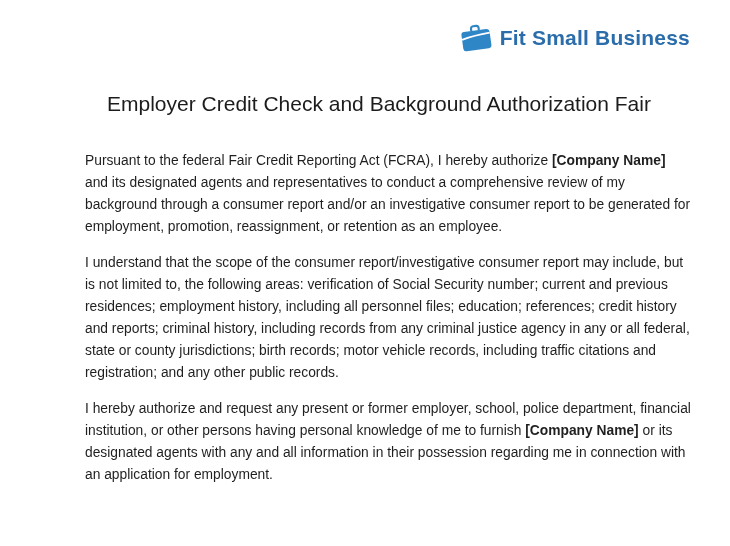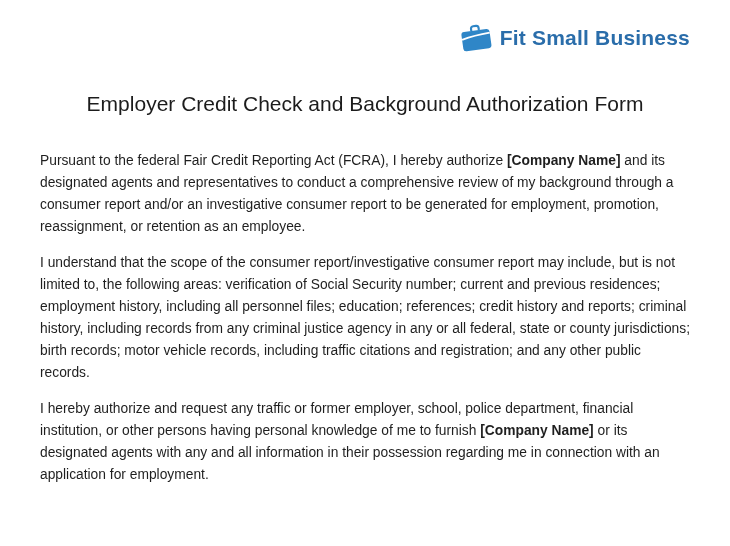--- a/index.html
+++ b/index.html
@@ -6,20 +6,21 @@
   body{background:#ffffff;}
   .page{
     position:relative;
     width:730px;
     height:546px;
     background:#ffffff;
     font-family:"Liberation Sans", sans-serif;
     color:#1f1f1f;
     overflow:hidden;
     box-sizing:border-box;
+    padding-left:28px;
   }
   .logo-row{
     display:flex;
     justify-content:flex-end;
     align-items:center;
     padding:22px 40px 0 0;
     height:32px;
   }
   .logo{
     display:flex;
@@ -45,21 +46,21 @@
     line-height:24px;
     color:#1c1c1c;
   }
   .body-text{
     margin:34px 38px 0 40px;
     font-size:13.8px;
     line-height:22px;
     text-align:left;
   }
   .body-text p{
-    margin:0 0 14px 0;
+    margin:0 0 14px 17px;
   }
   .body-text p:last-child{margin-bottom:0;}
   .body-text b{font-weight:bold;}
   .blank{
     letter-spacing:0.5px;
     white-space:nowrap;
   }
 </style>
 </head>
 <body>
@@ -72,26 +73,26 @@
         <svg width="34" height="30" viewBox="0 0 24 22" aria-hidden="true">
           <path d="M9.2 6.2 V4.6 a1.7 1.7 0 0 1 1.7 -1.7 h2.2 a1.7 1.7 0 0 1 1.7 1.7 V6.2" fill="none" stroke="#2f86c7" stroke-width="1.6"></path>
           <rect x="1.6" y="6.2" width="20.8" height="14.2" rx="2.2" fill="#2f86c7"></rect>
           <path d="M1.6 11.6 C 8 10.2, 16 9.4, 22.4 9.2" fill="none" stroke="#ffffff" stroke-width="1.4"></path>
         </svg>
       </span>
       <span class="logo-text">Fit Small Business</span>
     </div>
   </div>
 
-  <h1 class="title">Employer Credit Check and Background Authorization Form</h1>
+  <h1 class="title">Employer Credit Check and Background Authorization Fair</h1>
 
   <div class="body-text">
 
     <p><span>Pursuant to the federal Fair Credit Reporting Act (FCRA), I hereby authorize </span><b>[Company Name]</b><span> and its designated agents and representatives to conduct a comprehensive review of my background through a consumer report and/or an investigative consumer report to be generated for employment, promotion, reassignment, or retention as an employee.</span></p>
 
     <p>I understand that the scope of the consumer report/investigative consumer report may include, but is not limited to, the following areas: verification of Social Security number; current and previous residences; employment history, including all personnel files; education; references; credit history and reports; criminal history, including records from any criminal justice agency in any or all federal, state or county jurisdictions; birth records; motor vehicle records, including traffic citations and registration; and any other public records.</p>
 
 
-    <p><span>I hereby authorize and request any traffic or former employer, school, police department, financial institution, or other persons having personal knowledge of me to furnish </span><b>[Company Name]</b><span> or its designated agents with any and all information in their possession regarding me in connection with an application for employment.</span></p>
+    <p><span>I hereby authorize and request any present or former employer, school, police department, financial institution, or other persons having personal knowledge of me to furnish </span><b>[Company Name]</b><span> or its designated agents with any and all information in their possession regarding me in connection with an application for employment.</span></p>
 
   </div>
 
 </div>
 
 </body></html>

